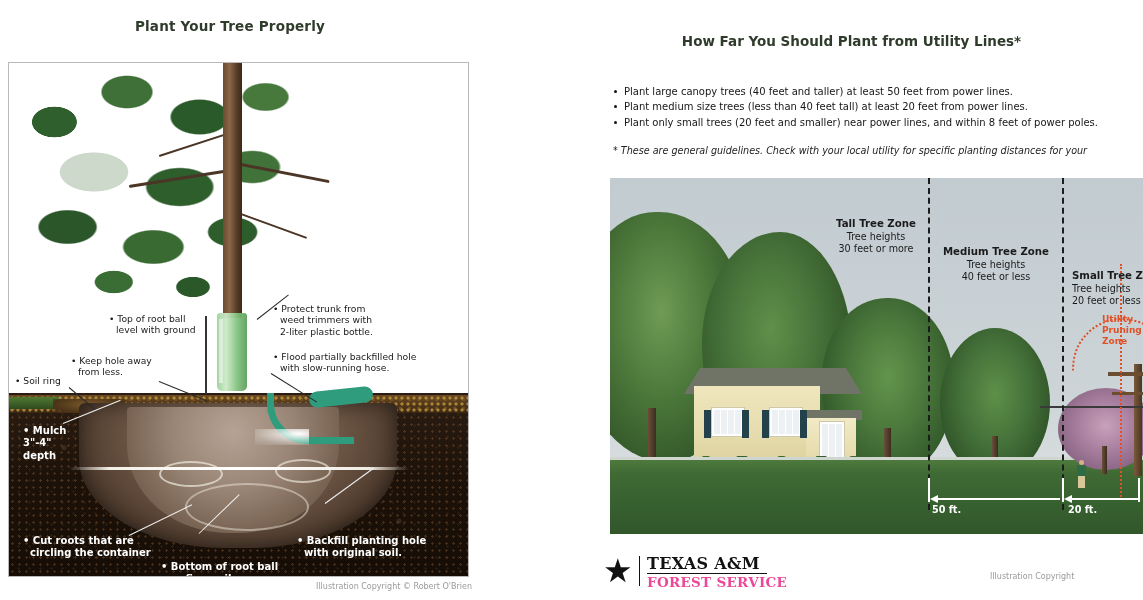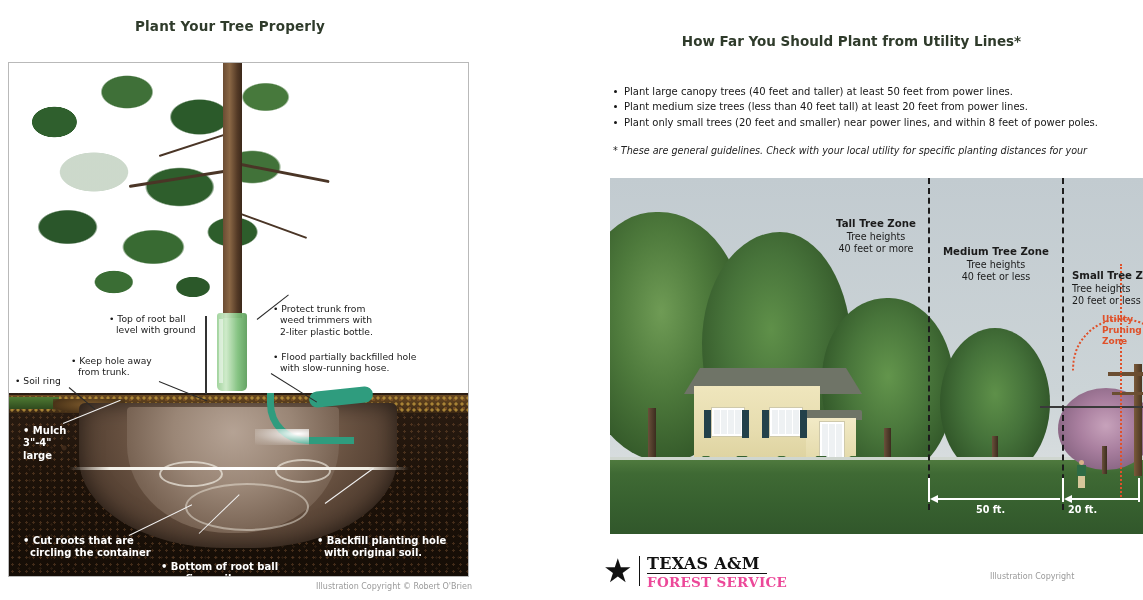--- a/index.html
+++ b/index.html
@@ -303,55 +303,55 @@
       <div class="lead-w" style="left:190px;top:470px;width:56px;transform:rotate(-44deg);"></div>
       <div class="lead-w" style="left:316px;top:440px;width:60px;transform:rotate(-36deg);"></div>
 
       <div class="lbl" style="left:100px;top:250px;">
         <span>• Top of root ball</span><br>
         <span style="padding-left:7px;">level with ground</span>
       </div>
 
       <div class="lbl" style="left:62px;top:292px;">
         <span>• Keep hole away</span><br>
-        <span style="padding-left:7px;">from trunk.</span>
+        <span style="padding-left:7px;">from less.</span>
       </div>
 
       <div class="lbl" style="left:6px;top:312px;">
         <span>• Soil ring</span>
       </div>
 
       <div class="lbl" style="left:264px;top:240px;">
         <span>• Protect trunk from</span><br>
         <span style="padding-left:7px;">weed trimmers with</span><br>
         <span style="padding-left:7px;">2-liter plastic bottle.</span>
       </div>
 
       <div class="lbl" style="left:264px;top:288px;">
         <span>• Flood partially backfilled hole</span><br>
         <span style="padding-left:7px;">with slow-running hose.</span>
       </div>
 
       <div class="lbl-w" style="left:14px;top:362px;">
         <span>• Mulch</span><br>
         <span style="padding-left:0px;">3"-4"</span><br>
-        <span style="padding-left:0px;">large</span>
+        <span style="padding-left:0px;">depth</span>
       </div>
 
       <div class="lbl-w" style="left:152px;top:498px;">
         <span>• Bottom of root ball</span><br>
         <span style="padding-left:7px;">on firm soil</span>
       </div>
 
       <div class="lbl-w" style="left:14px;top:472px;">
         <span>• Cut roots that are</span><br>
         <span style="padding-left:7px;">circling the container</span>
       </div>
 
-      <div class="lbl-w" style="left:308px;top:472px;">
+      <div class="lbl-w" style="left:288px;top:472px;">
         <span>• Backfill planting hole</span><br>
         <span style="padding-left:7px;">with original soil.</span>
       </div>
 
     </div>
 
     <div class="copy-left">Illustration Copyright © Robert O'Brien</div>
   </div>
 
   <div class="right-panel">
@@ -422,21 +422,21 @@
       <div class="crossarm" style="left:430px;top:228px;width:110px;height:2px;background:#3a3a3a;"></div>
 
       <div class="zone-div" style="left:318px;"></div>
       <div class="zone-div" style="left:452px;"></div>
       <div class="red-zone" style="left:510px;"></div>
       <div class="red-arc" style="left:462px;top:140px;"></div>
 
       <div class="zone-lbl" style="left:212px;top:40px;width:108px;">
         <span class="zt">Tall Tree Zone</span>
         <span>Tree heights</span><br>
-        <span>40 feet or more</span>
+        <span>30 feet or more</span>
       </div>
       <div class="zone-lbl" style="left:330px;top:68px;width:112px;">
         <span class="zt">Medium Tree Zone</span>
         <span>Tree heights</span><br>
         <span>40 feet or less</span>
       </div>
       <div class="zone-lbl" style="left:462px;top:92px;width:108px;text-align:left;">
         <span class="zt">Small Tree Zone</span>
         <span>Tree heights</span><br>
         <span>20 feet or less</span>
@@ -447,21 +447,21 @@
         <span>Pruning</span><br>
         <span>Zone</span>
       </div>
 
       <div class="meas-tick" style="left:318px;top:300px;height:24px;"></div>
       <div class="meas-tick" style="left:452px;top:300px;height:24px;"></div>
       <div class="meas-tick" style="left:528px;top:300px;height:24px;"></div>
 
       <div class="meas-line" style="left:322px;top:320px;width:128px;"></div>
       <div class="meas-arrow" style="left:320px;top:317px;"></div>
-      <div class="meas-text" style="left:322px;top:326px;margin-left:44px;">50 ft.</div>
+      <div class="meas-text" style="left:322px;top:326px;">50 ft.</div>
 
       <div class="meas-line" style="left:456px;top:320px;width:72px;"></div>
       <div class="meas-arrow" style="left:454px;top:317px;"></div>
       <div class="meas-text" style="left:458px;top:326px;">20 ft.</div>
 
       <div class="person-head" style="left:469px;top:282px;width:5px;height:5px;"></div>
       <div class="person-body" style="left:467px;top:287px;width:9px;height:11px;"></div>
       <div class="person-legs" style="left:468px;top:298px;width:7px;height:12px;"></div>
     </div>
 

